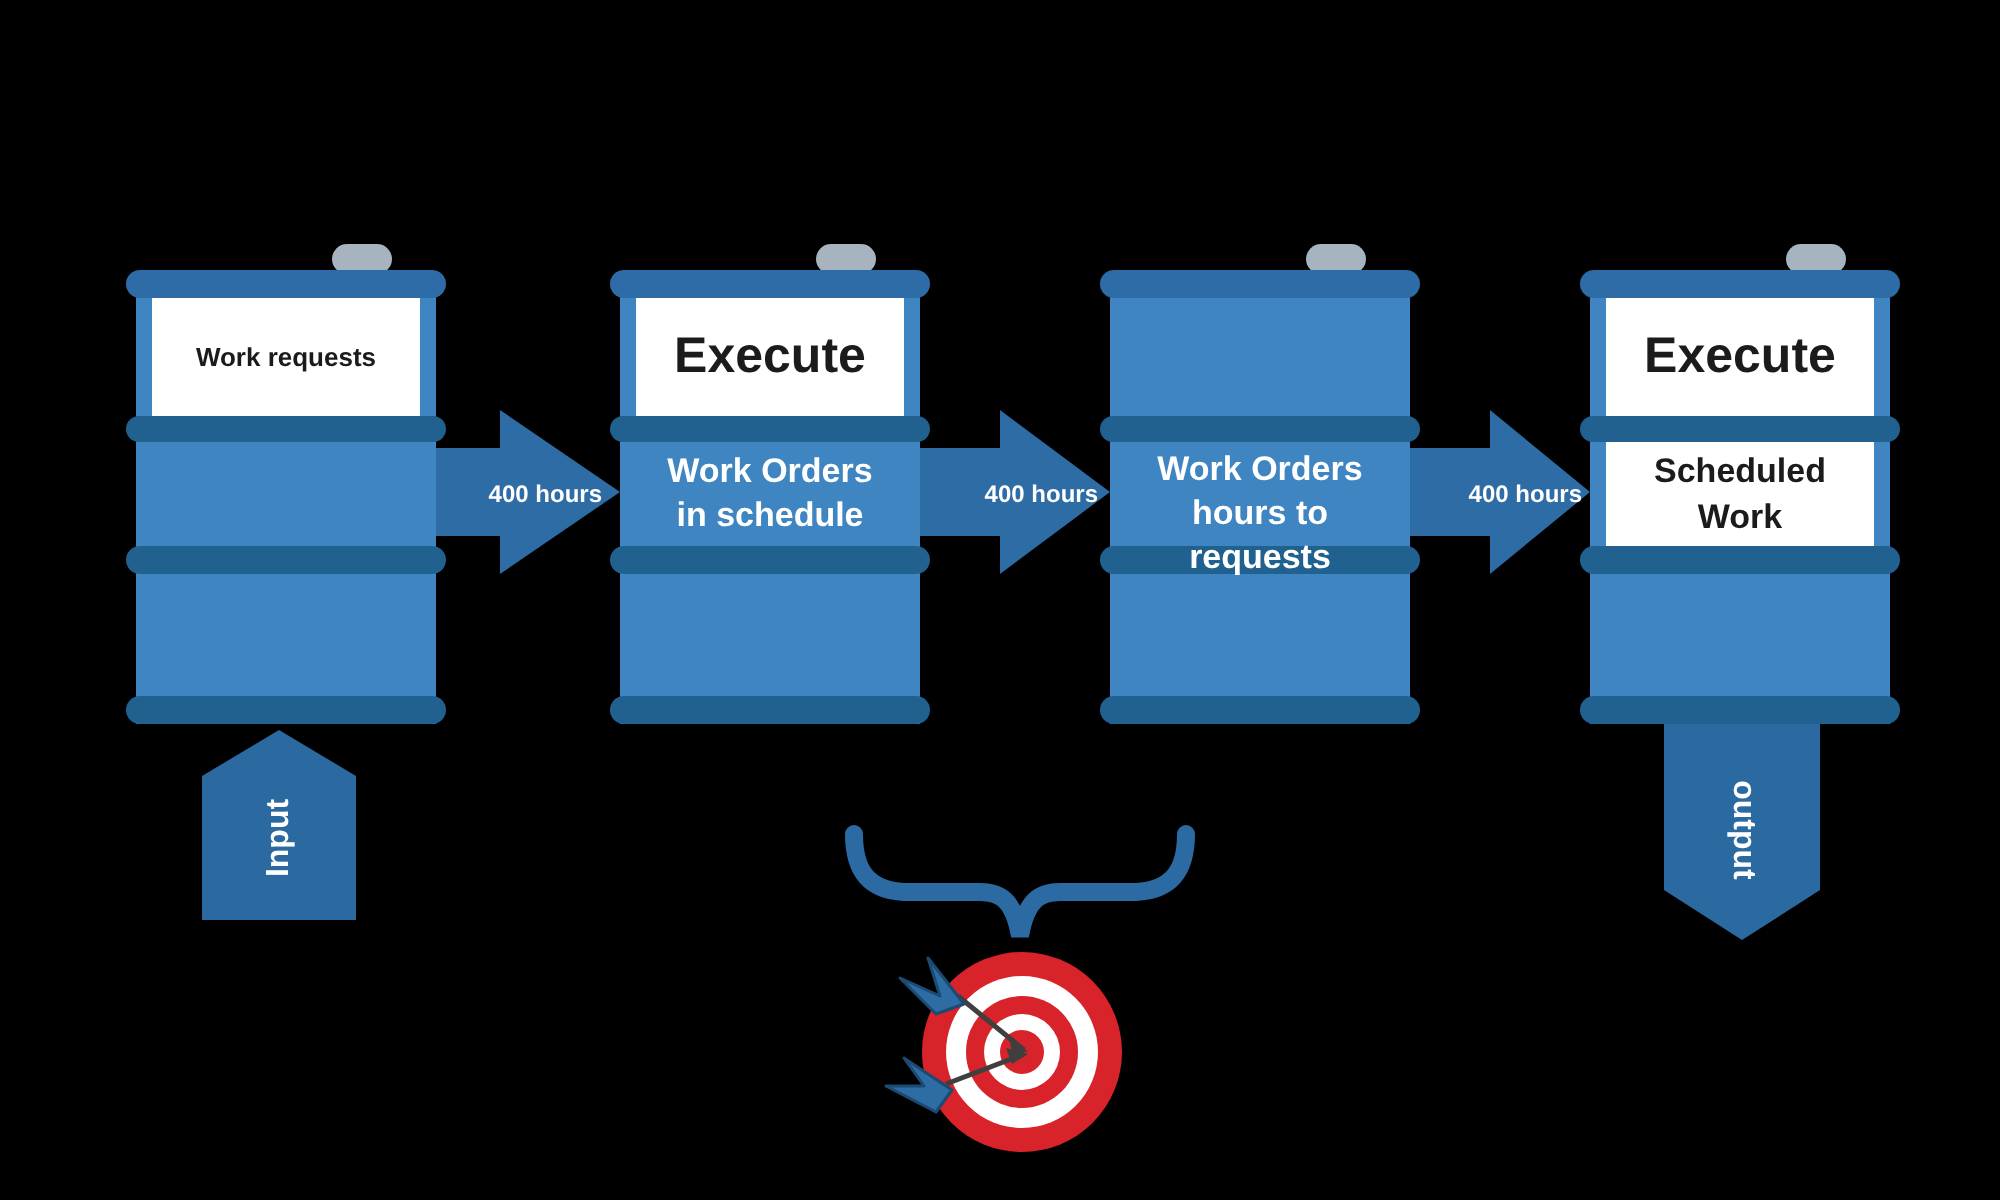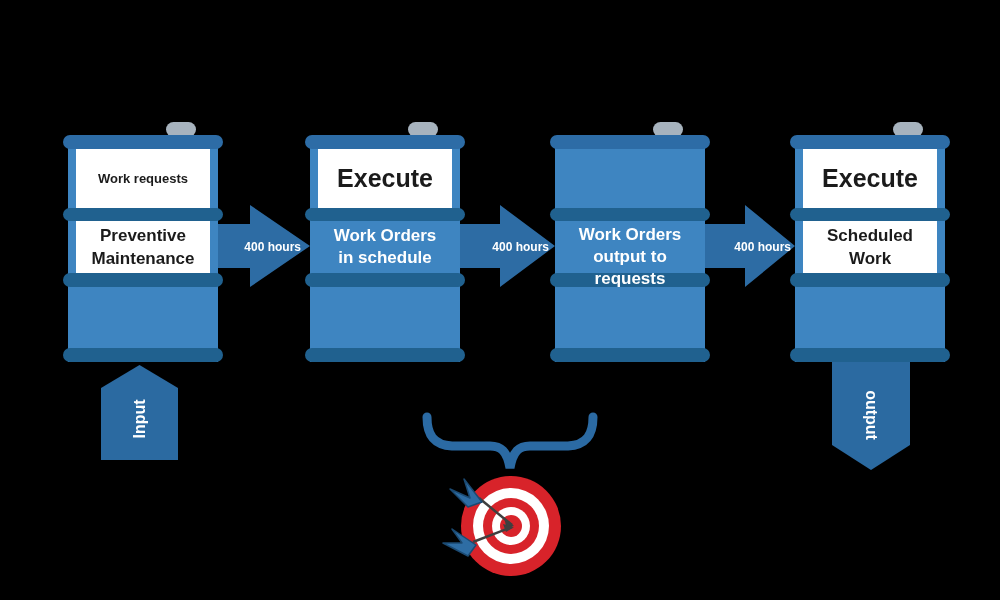--- a/index.html
+++ b/index.html
@@ -84,24 +84,20 @@
   <div class="barrel" style="left:63px">
     <div class="body"></div>
     <div class="cap"></div>
     <div class="hoop hoop-top"></div>
     <div class="hoop hoop-mid1"></div>
     <div class="hoop hoop-mid2"></div>
     <div class="hoop hoop-bottom"></div>
     <div class="panel panel-title small-title">
       <span>Work requests</span>
     </div>
-    <div class="panel panel-sub panel-white">
-      <div>Preventive</div>
-      <div>Maintenance</div>
-    </div>
   </div>
 
   <div class="barrel" style="left:305px">
     <div class="body"></div>
     <div class="cap"></div>
     <div class="hoop hoop-top"></div>
     <div class="hoop hoop-mid1"></div>
     <div class="hoop hoop-mid2"></div>
     <div class="hoop hoop-bottom"></div>
     <div class="panel panel-title">
@@ -115,21 +111,21 @@
 
   <div class="barrel" style="left:550px">
     <div class="body"></div>
     <div class="cap"></div>
     <div class="hoop hoop-top"></div>
     <div class="hoop hoop-mid1"></div>
     <div class="hoop hoop-mid2"></div>
     <div class="hoop hoop-bottom"></div>
     <div class="panel panel-sub panel-blue overflow">
       <div>Work Orders</div>
-      <div>output to</div>
+      <div>hours to</div>
       <div>requests</div>
     </div>
   </div>
 
   <div class="barrel" style="left:790px">
     <div class="body"></div>
     <div class="cap"></div>
     <div class="hoop hoop-top"></div>
     <div class="hoop hoop-mid1"></div>
     <div class="hoop hoop-mid2"></div>

